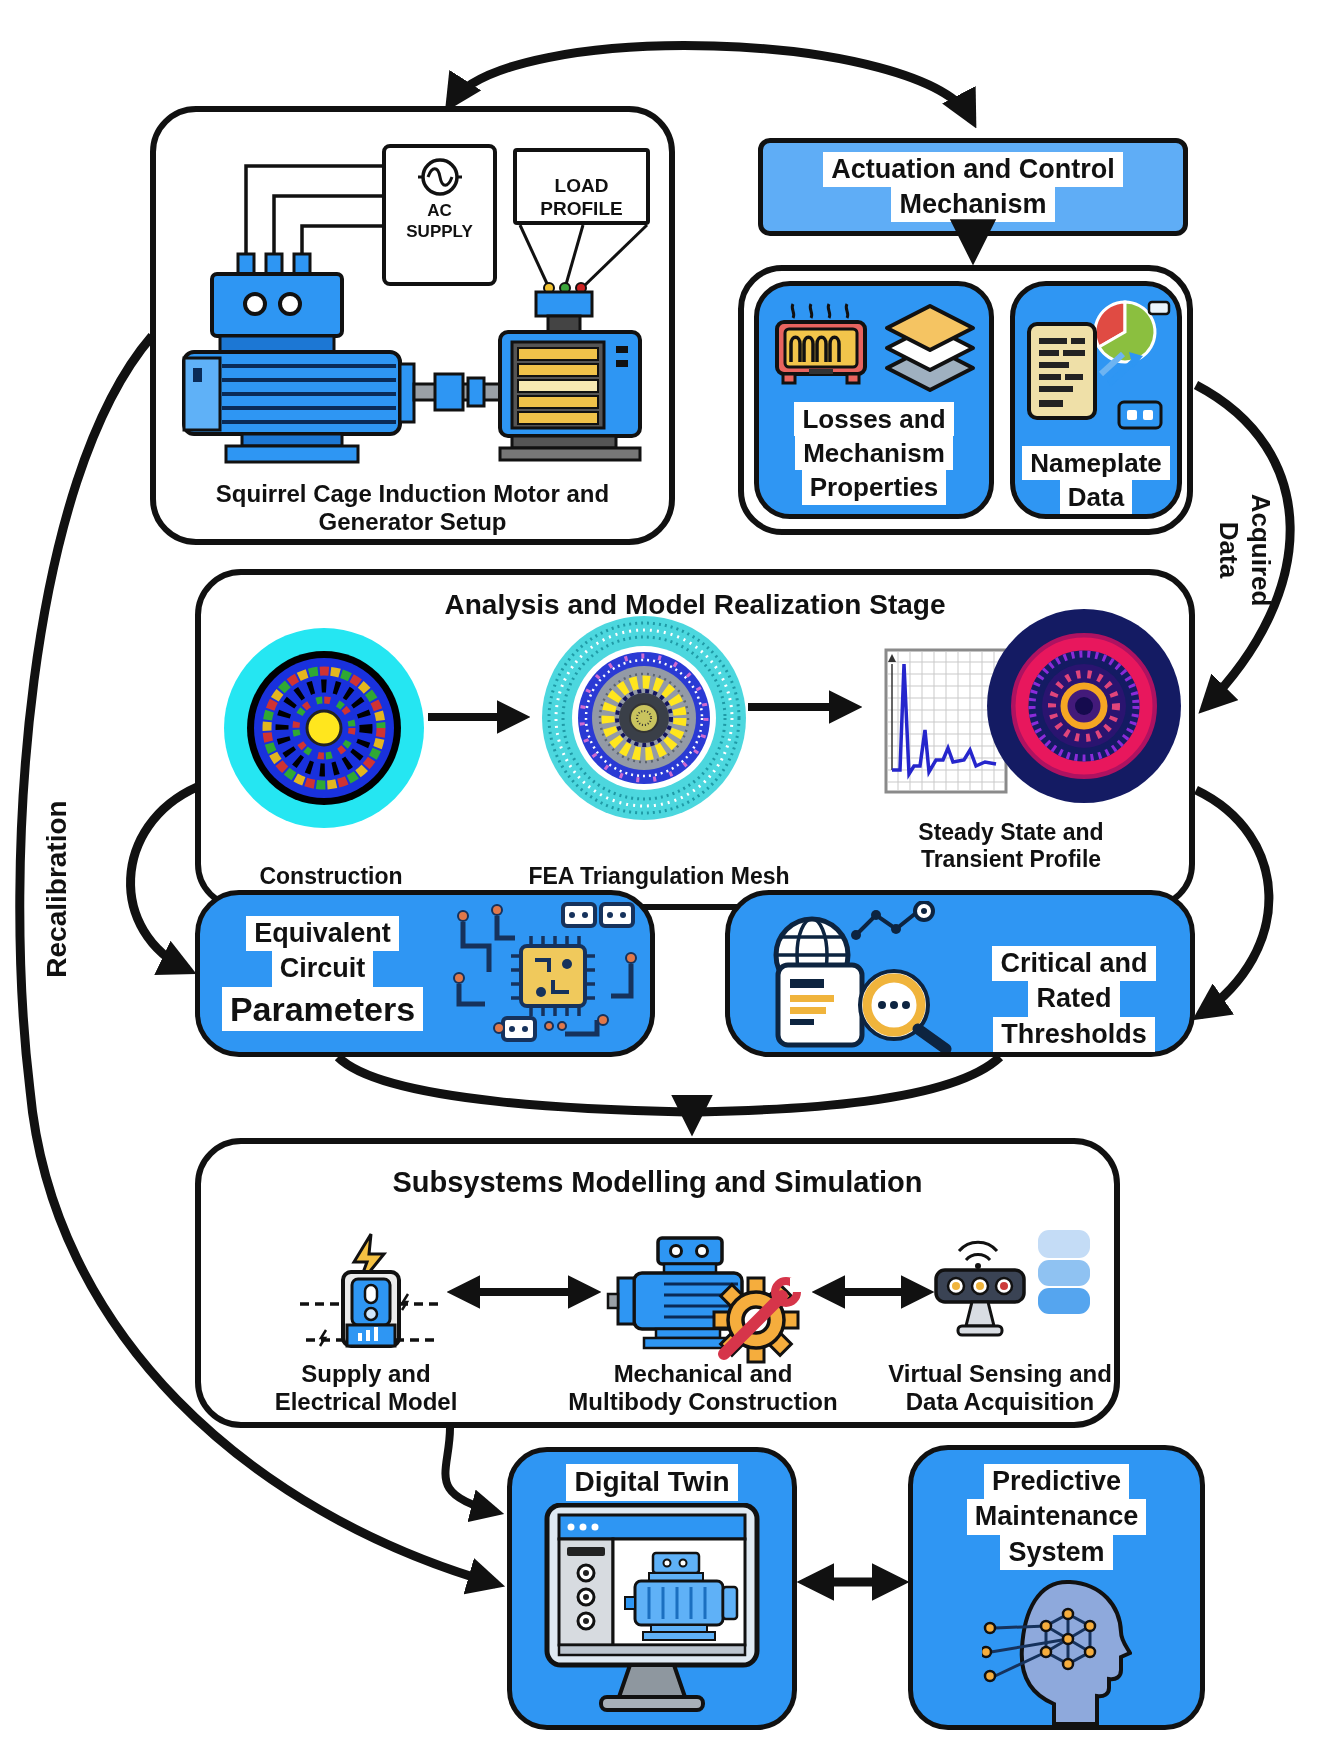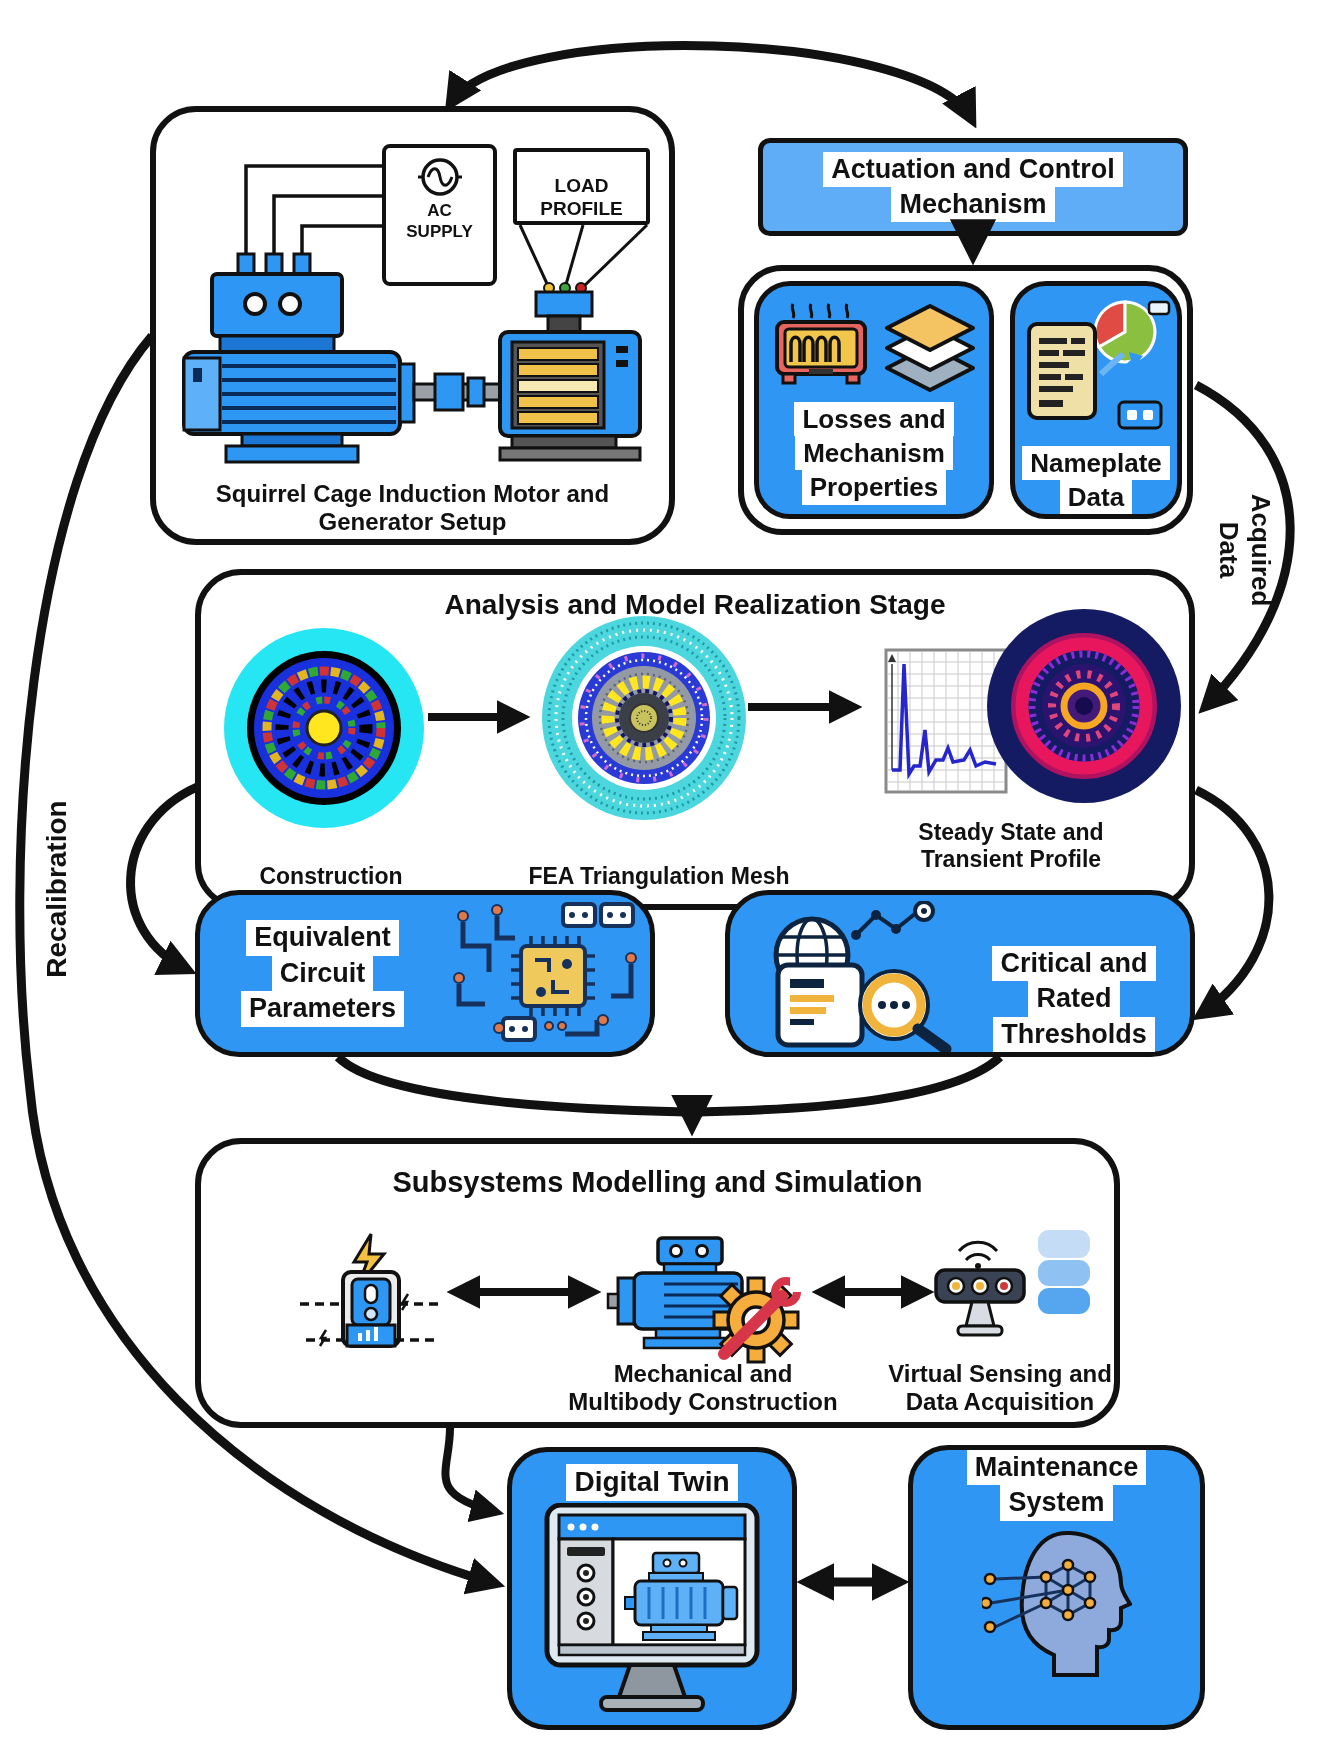--- a/index.html
+++ b/index.html
@@ -240,21 +240,21 @@
     <div class="abs" style="left:660px;top:244px;width:300px;">
       <div class="ctitle" style="font-size:23px;">Steady State and</div>
       <div class="ctitle" style="font-size:23px;">Transient Profile</div>
     </div>
   </div>
 
   <div class="abs blue-box" style="left:195px;top:890px;width:460px;height:167px;border-radius:44px;display:flex;align-items:center;">
     <div style="width:245px;">
       <div class="tline" style="font-size:27px;"><span class="strip">Equivalent</span></div>
       <div class="tline" style="font-size:27px;"><span class="strip">Circuit</span></div>
-      <div class="tline" style="font-size:27px;"><span class="strip">Parameters</span></div>
+      <div class="tline" style="font-size:34px;"><span class="strip">Parameters</span></div>
     </div>
     <svg width="195" height="147" viewBox="0 0 195 147">
       <g stroke="#16325c" stroke-width="5" fill="none">
         <path d="M18,22 V46 H44 V72"></path>
           <path d="M52,16 V38 H70"></path>
           <path d="M14,84 V104 H40"></path>
         <path d="M186,64 V96 H166"></path>
           <path d="M60,128 H92"></path>
           <path d="M152,120 V134 H120"></path>
       </g>
@@ -390,20 +390,24 @@
           <circle cx="30" cy="62" r="4" fill="#f0b43c"></circle>
         <circle cx="54" cy="62" r="8" fill="#fff" stroke="#111" stroke-width="2.5"></circle>
           <circle cx="54" cy="62" r="4" fill="#f0b43c"></circle>
         <circle cx="78" cy="62" r="8" fill="#fff" stroke="#111" stroke-width="2.5"></circle>
           <circle cx="78" cy="62" r="4" fill="#cc3b3b"></circle>
         <path d="M46,78 H62 L68,102 H40 Z" fill="#d9dde3" stroke="#111" stroke-width="3"></path>
         <rect x="32" y="102" width="44" height="9" rx="4" fill="#d9dde3" stroke="#111" stroke-width="3"></rect>
       </g>
     </svg>
 
+    <div class="abs" style="left:15px;top:216px;width:300px;">
+      <div class="ctitle" style="font-size:24px;">Supply and</div>
+      <div class="ctitle" style="font-size:24px;">Electrical Model</div>
+    </div>
     <div class="abs" style="left:352px;top:216px;width:300px;">
       <div class="ctitle" style="font-size:24px;">Mechanical and</div>
       <div class="ctitle" style="font-size:24px;">Multibody Construction</div>
     </div>
     <div class="abs" style="left:649px;top:216px;width:300px;">
       <div class="ctitle" style="font-size:24px;">Virtual Sensing and</div>
       <div class="ctitle" style="font-size:24px;">Data Acquisition</div>
     </div>
   </div>
 
@@ -436,20 +440,21 @@
         <rect x="116" y="122" width="56" height="7" fill="#5fb1f7" stroke="#111" stroke-width="2"></rect>
         <rect x="108" y="129" width="72" height="8" fill="#5fb1f7" stroke="#111" stroke-width="2"></rect>
       </g>
       <rect x="24" y="142" width="186" height="10" fill="#bcc5cf" stroke="#111" stroke-width="2.5"></rect>
       <path d="M95,162 H139 L150,194 H84 Z" fill="#8e979f" stroke="#111" stroke-width="4"></path>
       <rect x="66" y="194" width="102" height="13" rx="6" fill="#a8b0b8" stroke="#111" stroke-width="4"></rect>
     </svg>
   </div>
 
   <div class="abs blue-box" style="left:908px;top:1445px;width:297px;height:285px;border-radius:40px;">
+    <div class="tline" style="font-size:27px;margin-top:14px;"><span class="strip">Predictive</span></div>
     <div class="tline" style="font-size:27px;"><span class="strip">Maintenance</span></div>
     <div class="tline" style="font-size:27px;"><span class="strip">System</span></div>
     <svg width="150" height="155" viewBox="0 0 150 155" style="margin:6px auto 0;">
       <path d="M88,6 C120,8 138,30 139,56 C139,64 144,70 148,77 L139,81 L139,94 C139,101 134,104 127,103 L127,112 C127,118 122,121 115,120 L115,148 L72,148 L72,128 C48,118 38,98 40,72 C42,36 56,4 88,6 Z" fill="#8ea9dc" stroke="#111" stroke-width="4"></path>
       <g stroke="#16325c" stroke-width="3">
         <path d="M13,52 L64,50 M9,76 L86,63 M13,100 L64,76"></path>
         <path d="M86,38 L108,50 L108,76 L86,88 L64,76 L64,50 Z" fill="none"></path>
         <path d="M86,38 L86,63 M108,50 L86,63 M108,76 L86,63 M86,88 L86,63 M64,76 L86,63 M64,50 L86,63"></path>
       </g>
       <g fill="#f5ad3d" stroke="#111" stroke-width="2.5">

